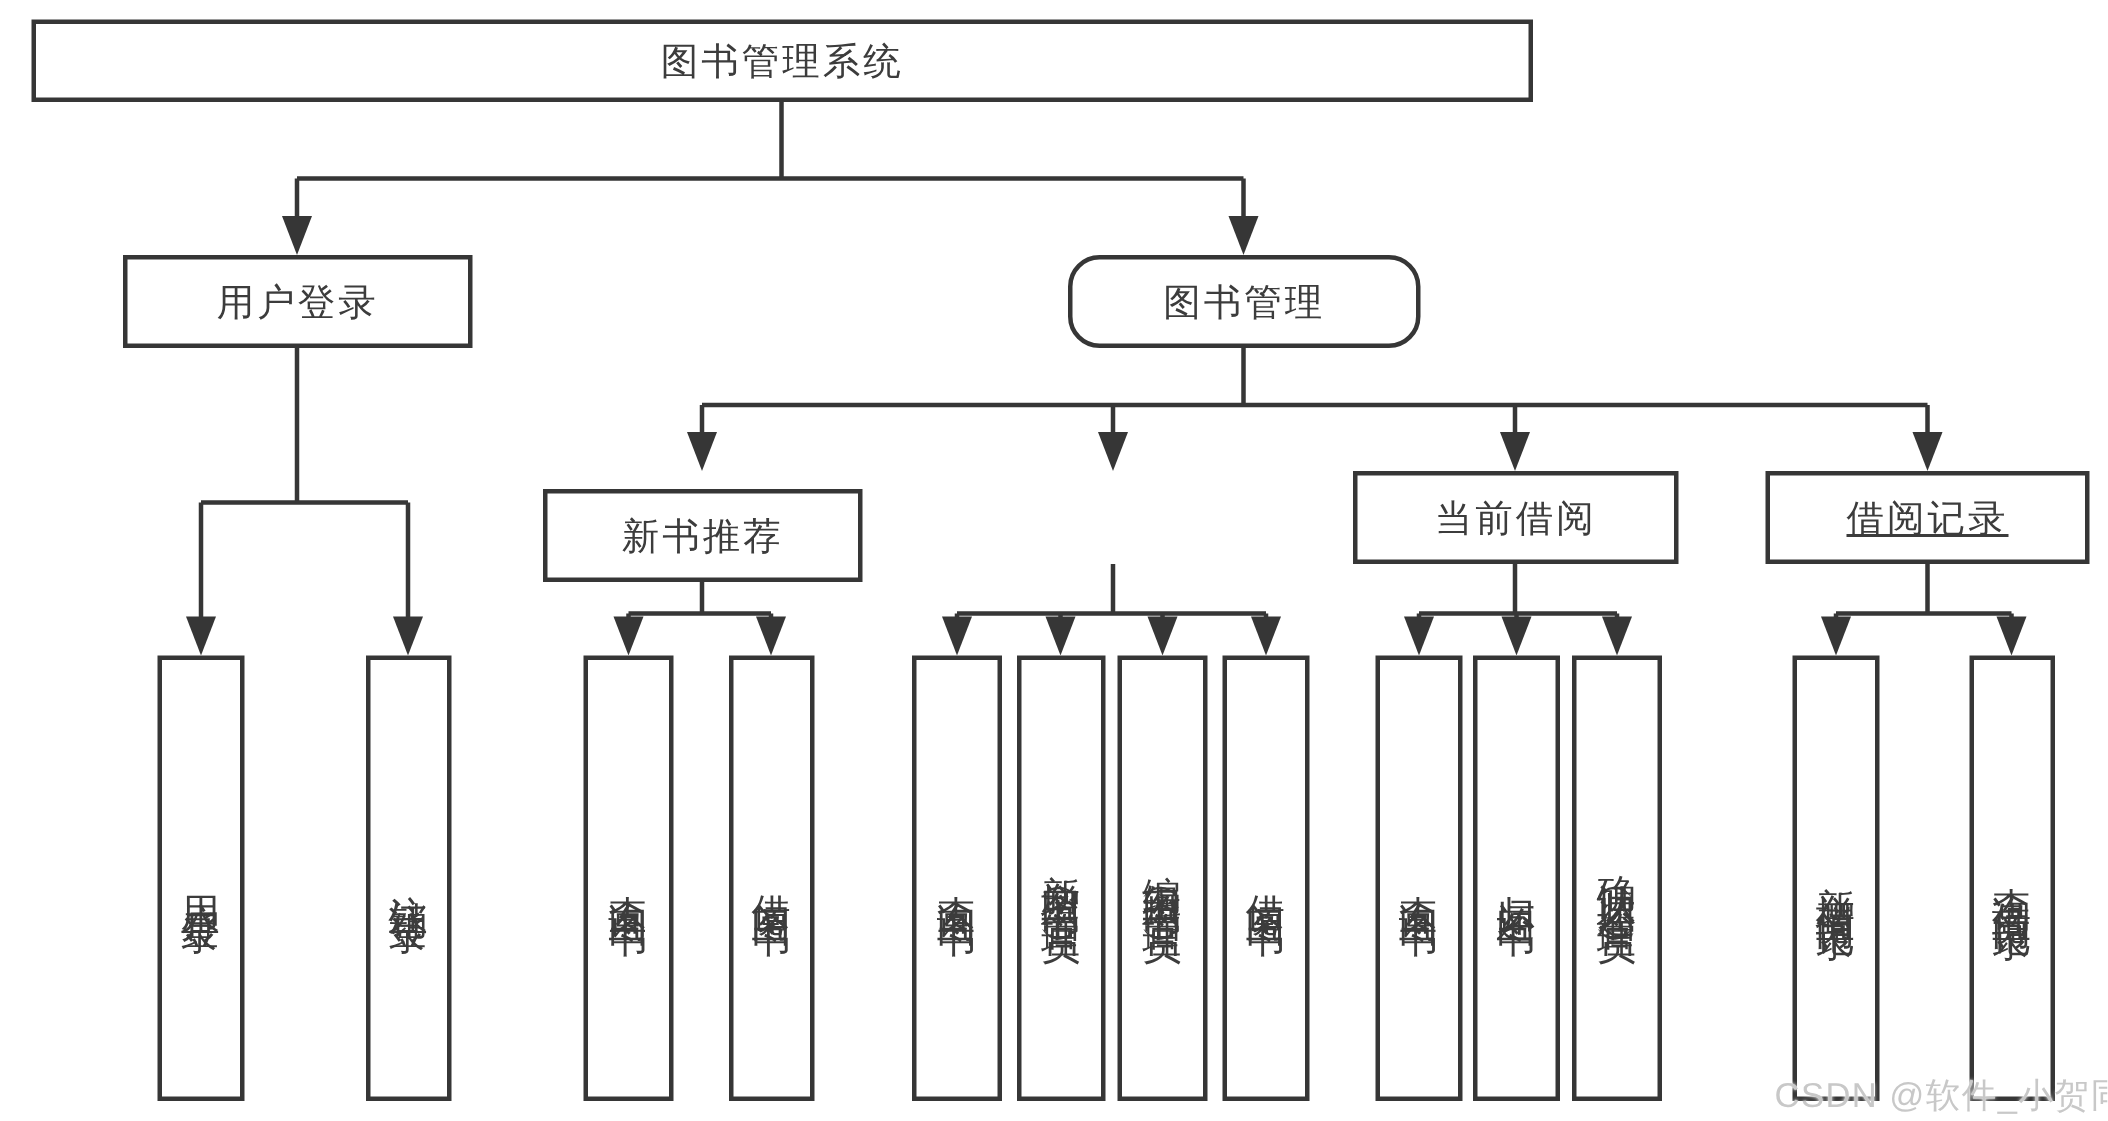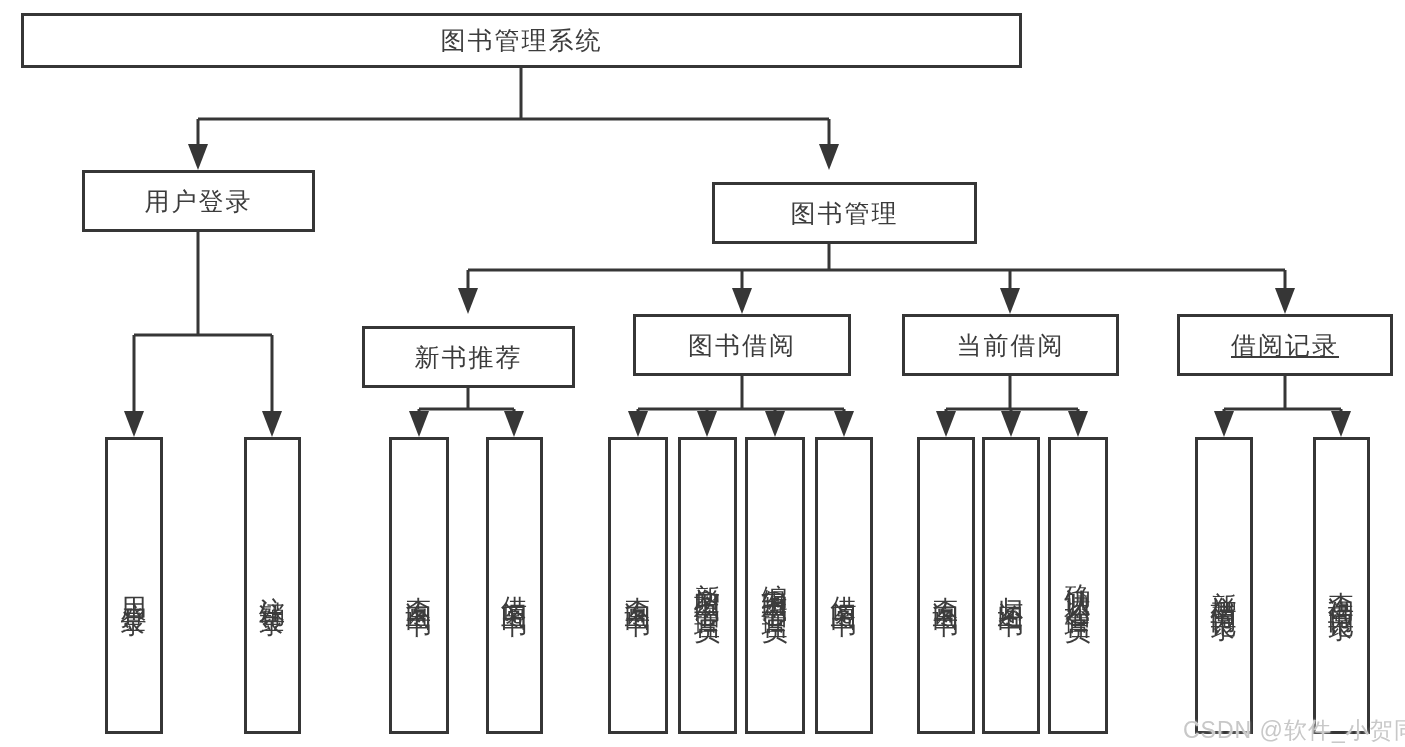--- a/index.html
+++ b/index.html
@@ -116,24 +116,23 @@
     </g>
     <g fill="#363636" stroke="none">
       <polygon points="1214,411 1234,411 1224,437"></polygon>
       <polygon points="1331,411 1351,411 1341,437"></polygon>
     </g>
   </svg>
 
   <div class="hbox" style="left:21px; top:13px; width:1001px; height:55px;">图书管理系统</div>
 
   <div class="hbox" style="left:82px; top:170px; width:233px; height:62px;">用户登录</div>
-  <div class="hbox" style="left:712px; top:182px; width:265px; height:62px;">图书管理</div>
+  <div class="hbox" style="left:712px; top:170px; width:235px; height:62px;border-radius:21px;">图书管理</div>
 
   <div class="hbox" style="left:362px; top:326px; width:213px; height:62px;">新书推荐</div>
-  <div class="hbox" style="left:633px; top:314px; width:218px; height:62px;">图书借阅</div>
   <div class="hbox" style="left:902px; top:314px; width:217px; height:62px;">当前借阅</div>
   <div class="hbox" style="left:1177px; top:314px; width:216px; height:62px;text-decoration:underline;">借阅记录</div>
 
   <div class="vbox" style="left:105px; top:437px; width:58px; height:297px;">用户登录</div>
   <div class="vbox" style="left:244px; top:437px; width:57px; height:297px;">注销登录</div>
 
   <div class="vbox" style="left:389px; top:437px; width:60px; height:297px;">查询图书</div>
   <div class="vbox" style="left:486px; top:437px; width:57px; height:297px;">借阅图书</div>
 
   <div class="vbox" style="left:608px; top:437px; width:60px; height:297px;">查询图书</div>

